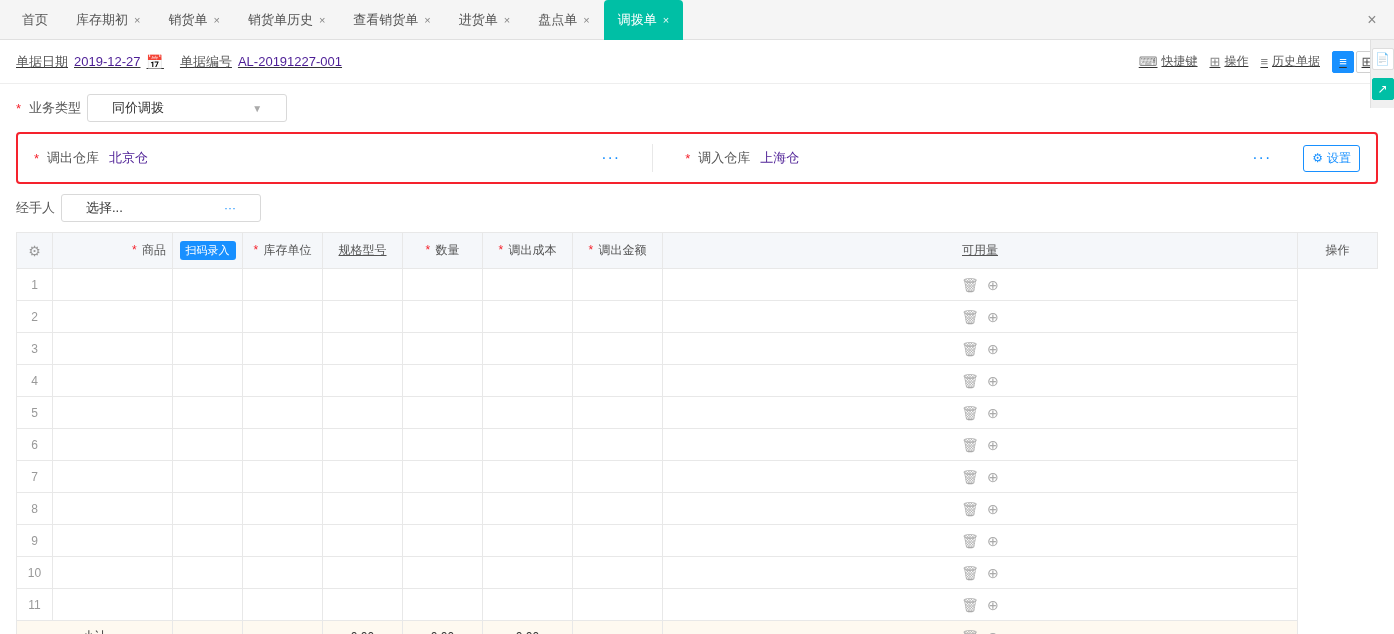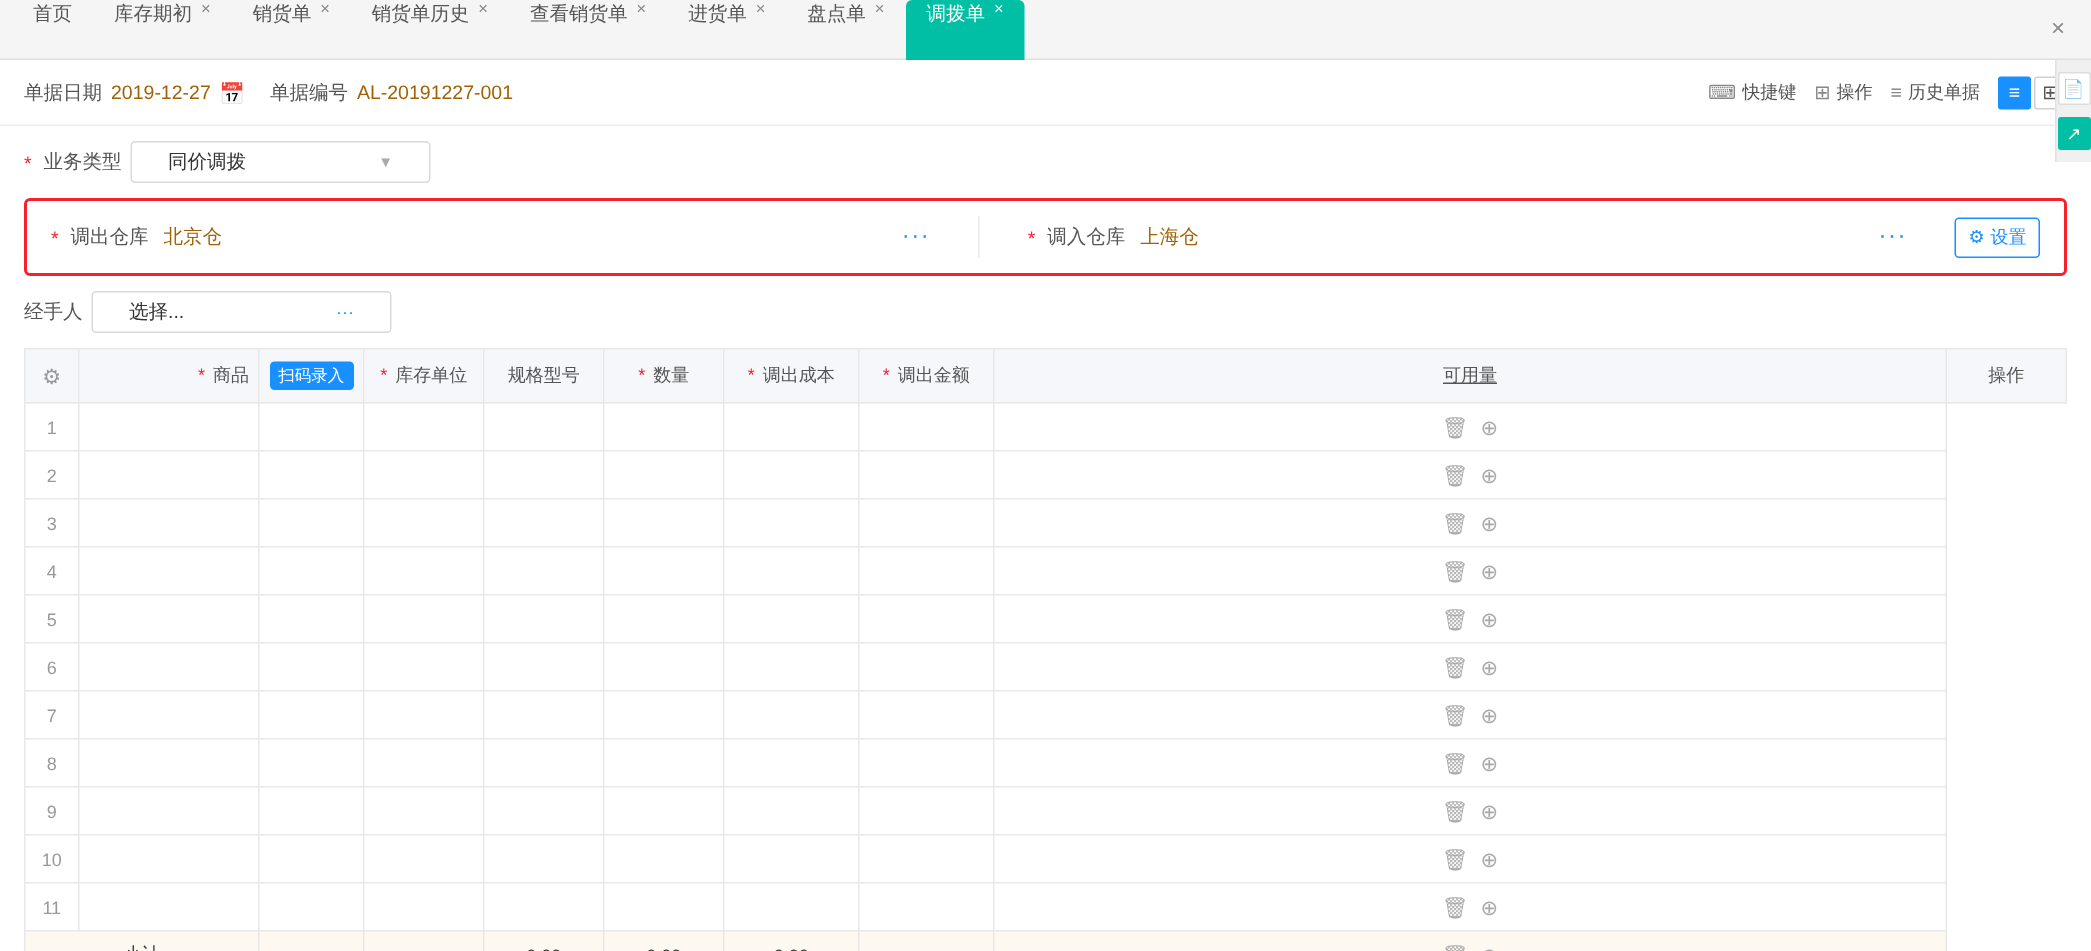--- a/index.html
+++ b/index.html
@@ -5,21 +5,21 @@
     * { box-sizing: border-box; margin: 0; padding: 0; }
     body { font-family: "Microsoft YaHei", "PingFang SC", sans-serif; font-size: 13px; color: #333; background: #fff; overflow: hidden; }
 
     
     .tab-bar {
       display: flex; align-items: center; height: 40px;
       background: #f5f5f5; border-bottom: 1px solid #e0e0e0;
       padding: 0 8px;
     }
     .tab-item {
-      display: flex; height: 40px;
+      display: flex; align-items: center; height: 40px;
       padding: 0 14px; font-size: 13px; cursor: pointer;
       color: #555; white-space: nowrap; position: relative;
     }
     .tab-item.active {
       background: #00bfa5; color: #fff; border-radius: 4px 4px 0 0;
     }
     .tab-item .tab-close {
       margin-left: 6px; font-size: 11px; color: inherit; opacity: 0.7;
       cursor: pointer;
     }
@@ -28,26 +28,27 @@
       margin-left: auto; width: 28px; height: 28px;
       display: flex; align-items: center; justify-content: center;
       cursor: pointer; font-size: 16px; color: #888;
     }
 
     
     .toolbar-row {
       display: flex; align-items: center; height: 44px;
       padding: 0 16px; border-bottom: 1px solid #eee;
       gap: 16px;
+      text-decoration: underline;
     }
     .toolbar-field {
       display: flex; align-items: center; gap: 6px; font-size: 13px;
     }
     .toolbar-label { color: #555; }
-    .toolbar-value { color: #a16207; font-weight: 500; }
+    .toolbar-value { color: #4c1d95; font-weight: 500; }
     .calendar-icon { color: #1890ff; cursor: pointer; font-size: 14px; }
     .toolbar-right {
       margin-left: auto; display: flex; align-items: center; gap: 12px;
     }
     .toolbar-right-item {
       display: flex; align-items: center; gap: 4px; color: #555;
       cursor: pointer; font-size: 12px;
     }
     .toolbar-right-item .icon { font-size: 13px; color: #888; }
     .layout-icons { display: flex; gap: 2px; }
@@ -270,21 +271,21 @@
             <span class="required-col">*</span>
             <span>商品</span>
           </th>
           <th style="width:70px;">
             <button class="scan-btn">扫码录入</button>
           </th>
           <th style="width:80px;">
             <span class="required-col">*</span>
             <span>库存单位</span>
           </th>
-          <th style="width:80px;">
+          <th style="width:80px;text-decoration:underline;">
             <span>规格型号</span>
           </th>
           <th style="width:80px;">
             <span class="required-col">*</span>
             <span>数量</span>
           </th>
           <th style="width:90px;">
             <span class="required-col">*</span>
             <span>调出成本</span>
           </th>

